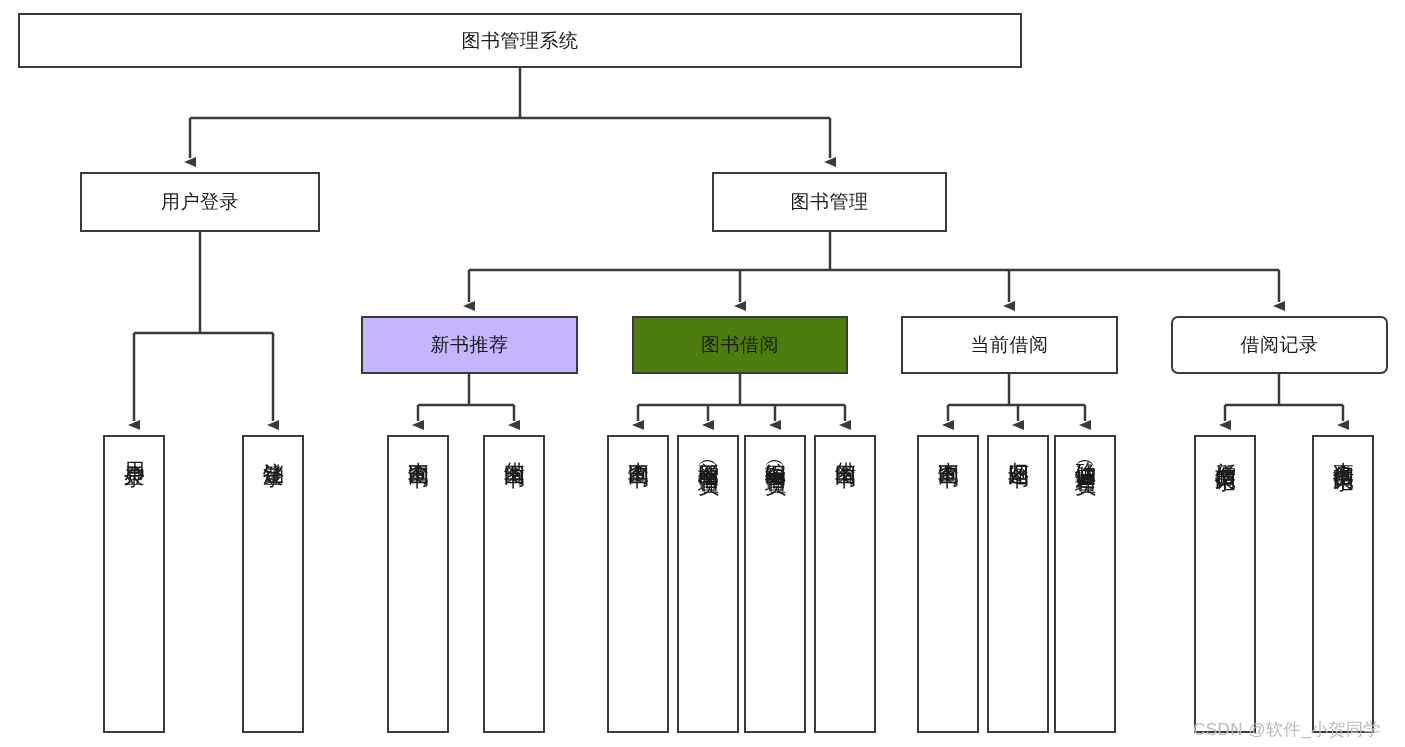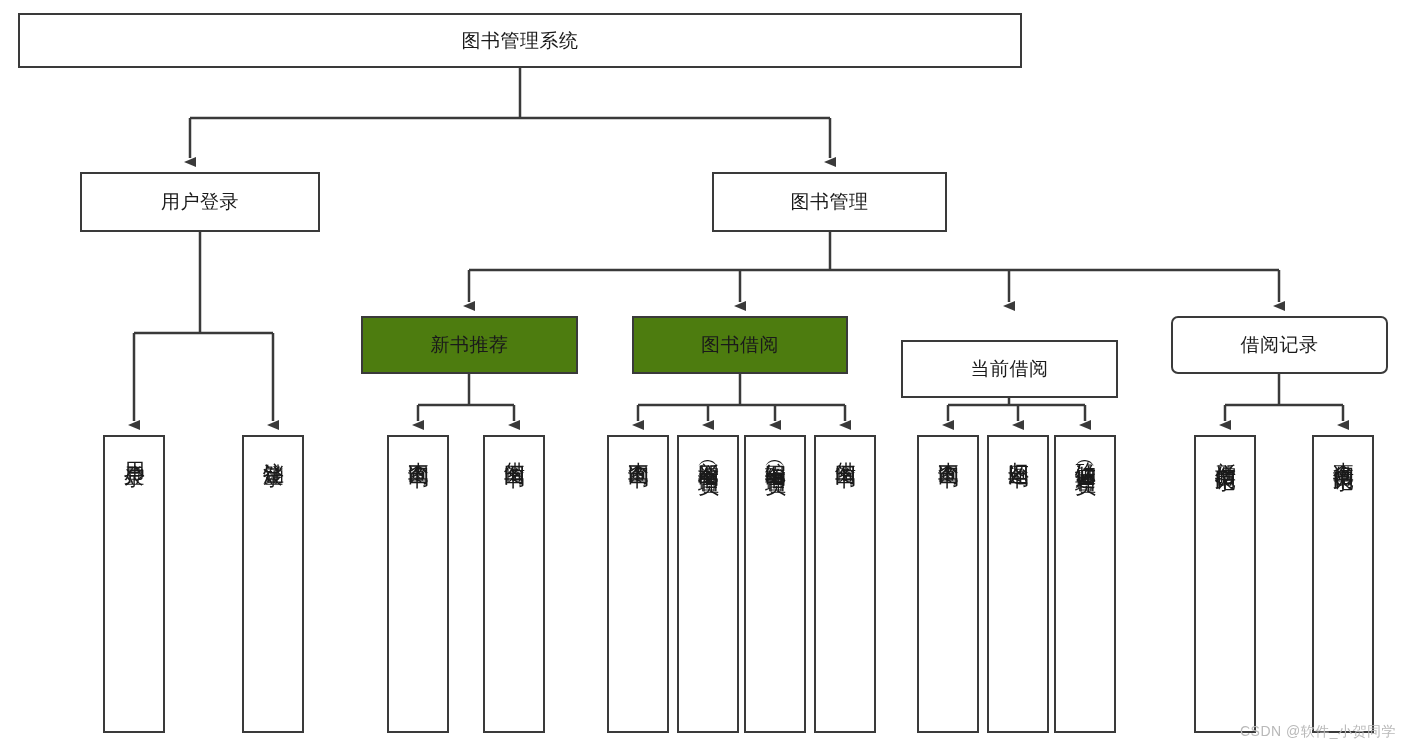--- a/index.html
+++ b/index.html
@@ -53,23 +53,23 @@
   }
   .node.vertical .node-label {
     writing-mode: vertical-rl;
     text-orientation: upright;
     font-size: 21px;
     line-height: 1.38;
     letter-spacing: 2px;
   }
   #watermark {
     position: absolute;
-    right: 9px;
+    right: 24px;
     bottom: 6px;
-    font-size: 14px;
+    font-size: 17px;
     color: #b9b9b9;
     letter-spacing: 0.5px;
     user-select: none;
     white-space: pre;
   }
 </style>
 </head>
 <body style="background: rgb(255, 255, 255);">
 
 <div id="diagram-root">
@@ -140,27 +140,27 @@
     <span class="node-label">图书管理系统</span>
   </div>
 
   <div class="node horizontal" style="left: 80px; top: 172px; width: 240px; height: 60px; border-color: rgb(58, 58, 58); background: rgb(255, 255, 255); color: rgb(26, 26, 26);">
     <span class="node-label">用户登录</span>
   </div>
   <div class="node horizontal" style="left: 712px; top: 172px; width: 235px; height: 60px; border-color: rgb(58, 58, 58); background: rgb(255, 255, 255); color: rgb(26, 26, 26);">
     <span class="node-label">图书管理</span>
   </div>
 
-  <div class="node horizontal" style="left: 361px; top: 316px; width: 217px; height: 58px; border-color: rgb(58, 58, 58); background: #4d7c0f; color: rgb(26, 26, 26);">
+  <div class="node horizontal" style="left: 361px; top: 316px; width: 217px; height: 58px; border-color: rgb(58, 58, 58); background: #c4b5fd; color: rgb(26, 26, 26);">
     <span class="node-label">新书推荐</span>
   </div>
   <div class="node horizontal" style="left: 632px; top: 316px; width: 216px; height: 58px; border-color: rgb(58, 58, 58); background: #4d7c0f; color: rgb(26, 26, 26);">
     <span class="node-label">图书借阅</span>
   </div>
-  <div class="node horizontal" style="left: 901px; top: 316px; width: 217px; height: 58px; border-color: rgb(58, 58, 58); background: rgb(255, 255, 255); color: rgb(26, 26, 26); margin-top: 24px;">
+  <div class="node horizontal" style="left: 901px; top: 316px; width: 217px; height: 58px; border-color: rgb(58, 58, 58); background: rgb(255, 255, 255); color: rgb(26, 26, 26);">
     <span class="node-label">当前借阅</span>
   </div>
   <div class="node horizontal" style="left: 1171px; top: 316px; width: 217px; height: 58px; border-color: rgb(58, 58, 58); background: rgb(255, 255, 255); color: rgb(26, 26, 26); border-radius: 7px;">
     <span class="node-label">借阅记录</span>
   </div>
 
   <div class="node vertical" style="left: 103px; top: 435px; width: 62px; height: 298px; border-color: rgb(58, 58, 58); background: rgb(255, 255, 255); color: rgb(26, 26, 26);">
     <span class="node-label">用户登录</span>
   </div>
   <div class="node vertical" style="left: 242px; top: 435px; width: 62px; height: 298px; border-color: rgb(58, 58, 58); background: rgb(255, 255, 255); color: rgb(26, 26, 26);">

